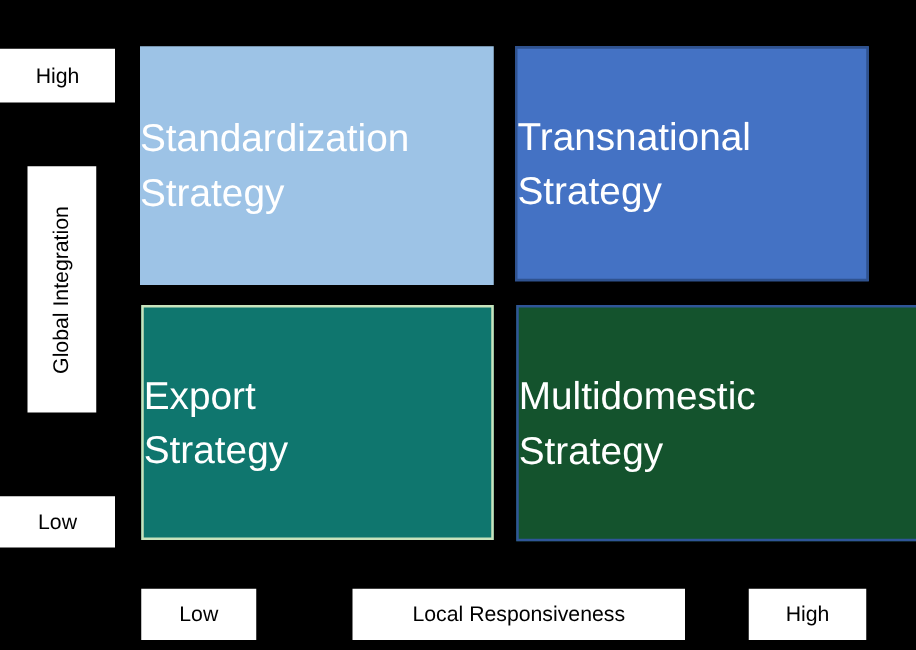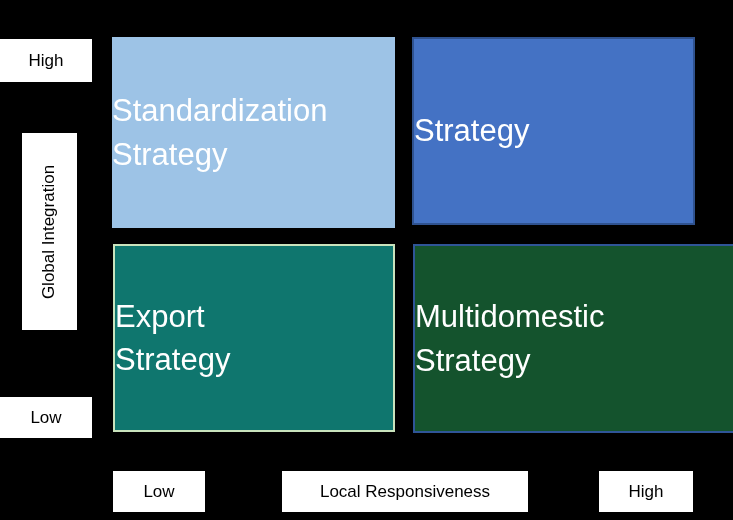--- a/index.html
+++ b/index.html
@@ -61,39 +61,40 @@
     align-items: center;
     justify-content: center;
     font-size: 17px;
   }
 
   .y-high  { left: 0;     top: 39px;  width: 92px;  height: 43px; }
   .y-title { left: 22px;  top: 133px; width: 55px;  height: 197px; }
   .y-low   { left: 0;     top: 397px; width: 92px;  height: 41px; }
 
   .x-low   { left: 113px; top: 471px; width: 92px;  height: 41px; }
-  .x-title { left: 282px; top: 471px; width: 246px; height: 41px; }
+  .x-title { left: 282px; top: 471px; width: 266px; height: 41px; }
   .x-high  { left: 599px; top: 471px; width: 94px;  height: 41px; }
 
   .y-title .vtext {
     transform: rotate(-90deg);
     white-space: nowrap;
   }
 </style>
 </head>
 <body>
 
 <div class="canvas">
 
   <div class="quadrant q-standardization">
     <span>Standardization</span>
     <span>Strategy</span>
   </div>
 
   <div class="quadrant q-transnational">
+    <span>Transnational</span>
     <span>Strategy</span>
   </div>
 
   <div class="quadrant q-export">
     <span>Export</span>
     <span>Strategy</span>
   </div>
 
   <div class="quadrant q-multidomestic">
     <span>Multidomestic</span>

